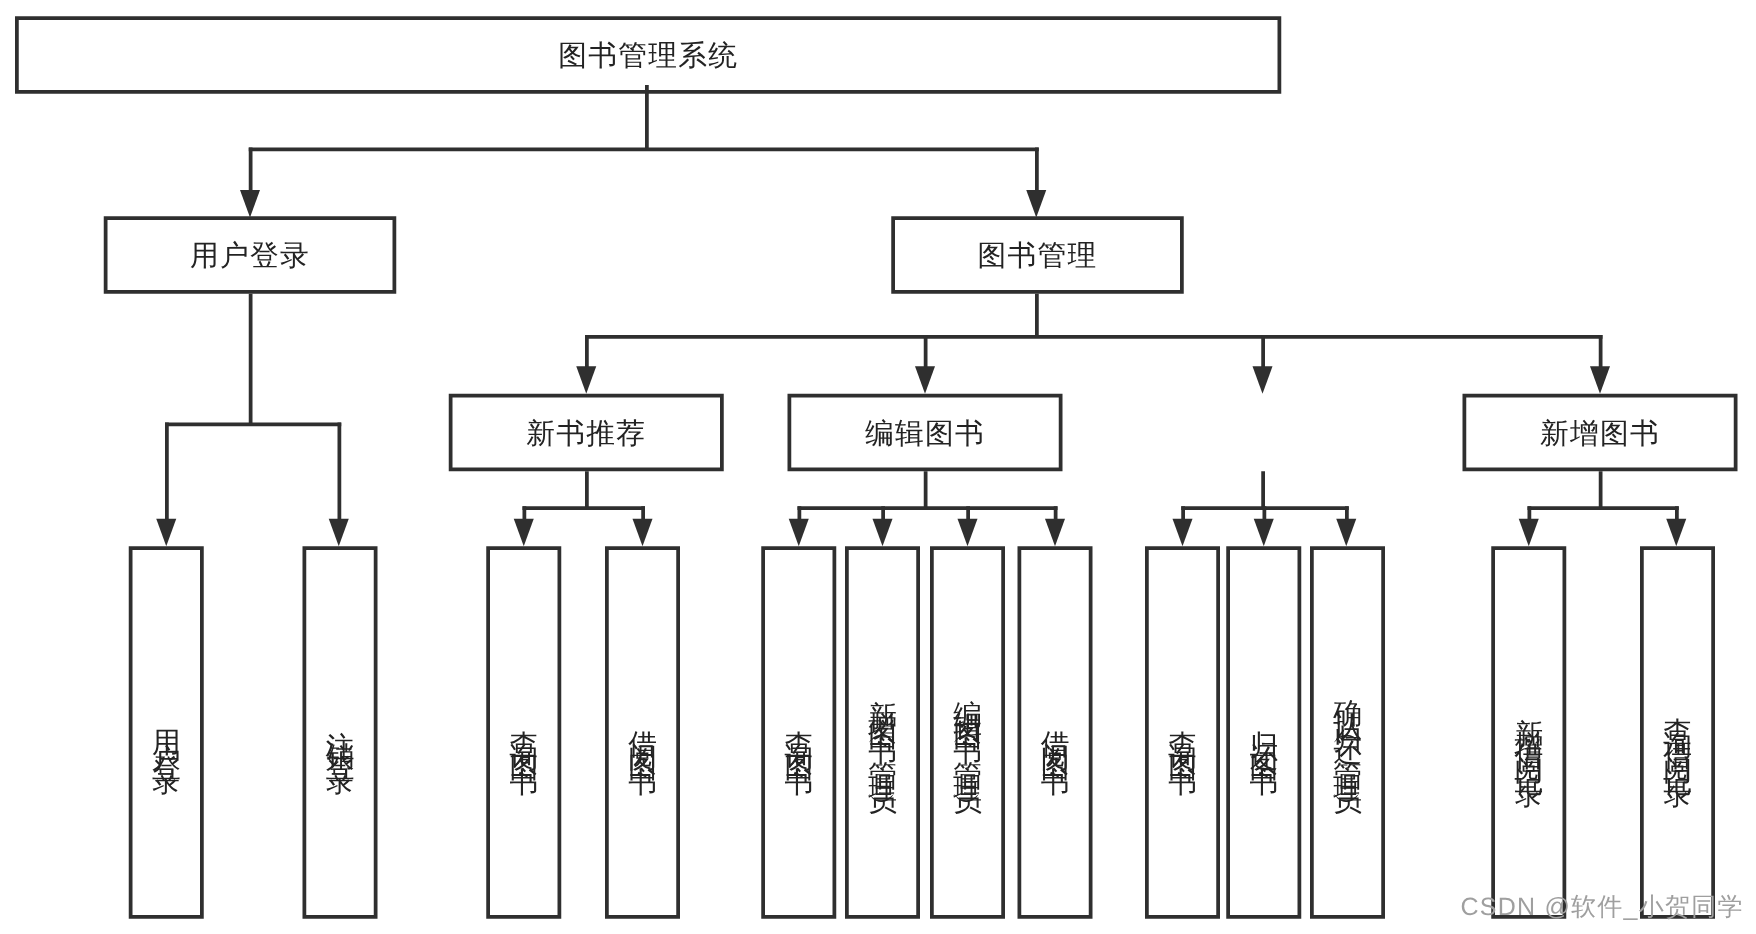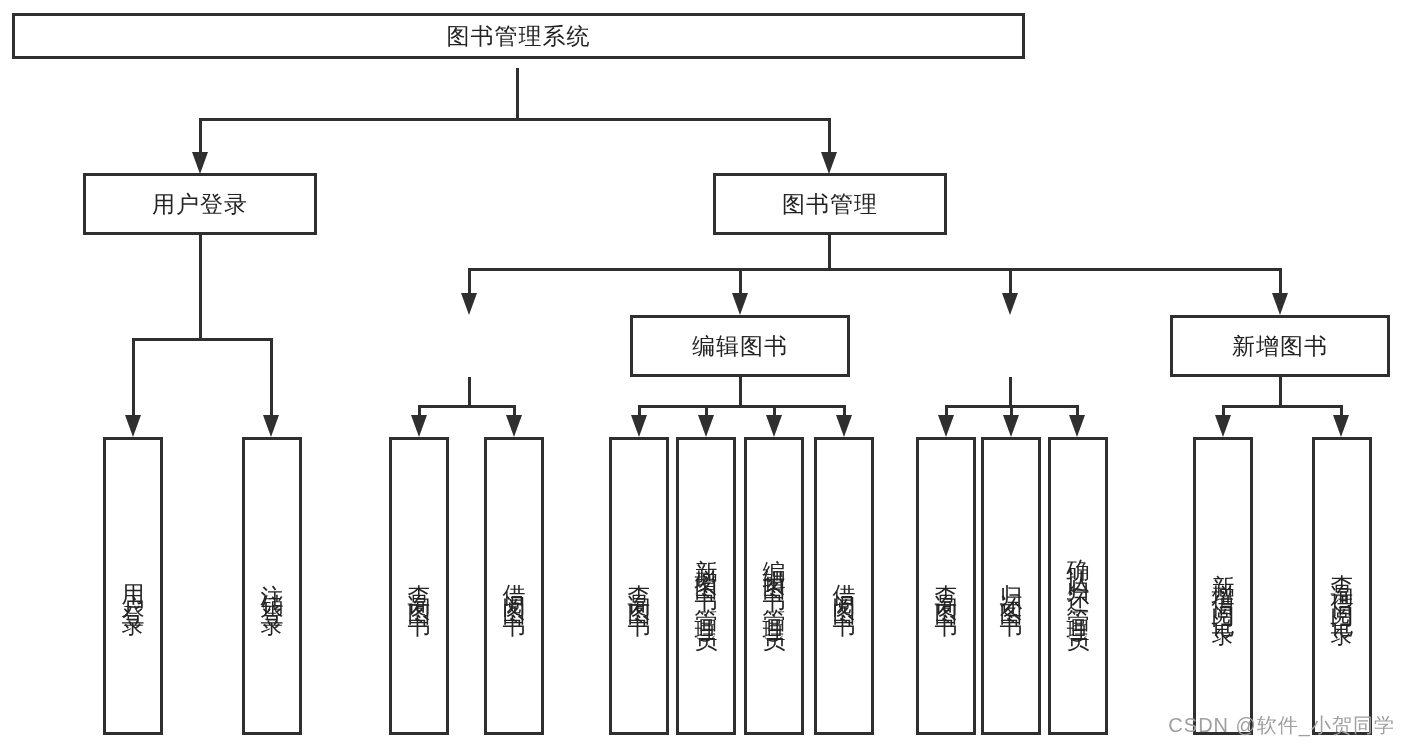--- a/index.html
+++ b/index.html
@@ -51,32 +51,35 @@
     color:var(--wm);
     z-index:5;
     letter-spacing:1px;
   }
 </style>
 </head>
 <body>
 
 <div class="canvas">
 
-  <div class="box" style="left:12px;top:13px;width:1013px;height:46px;">
+  <div class="box" style="left:12px;top:13px;width:1013px;height:62px;">
     <span>图书管理系统</span>
   </div>
 
   <div class="box" style="left:83px;top:173px;width:234px;height:62px;">
     <span>用户登录</span>
   </div>
 
   <div class="box" style="left:713px;top:173px;width:234px;height:62px;">
     <span>图书管理</span>
   </div>
 
+  <div class="box" style="left:359px;top:315px;width:220px;height:62px;">
+    <span>新书推荐</span>
+  </div>
 
   <div class="box" style="left:630px;top:315px;width:220px;height:62px;">
     <span>编辑图书</span>
   </div>
 
 
   <div class="box" style="left:1170px;top:315px;width:220px;height:62px;">
     <span>新增图书</span>
   </div>
 

